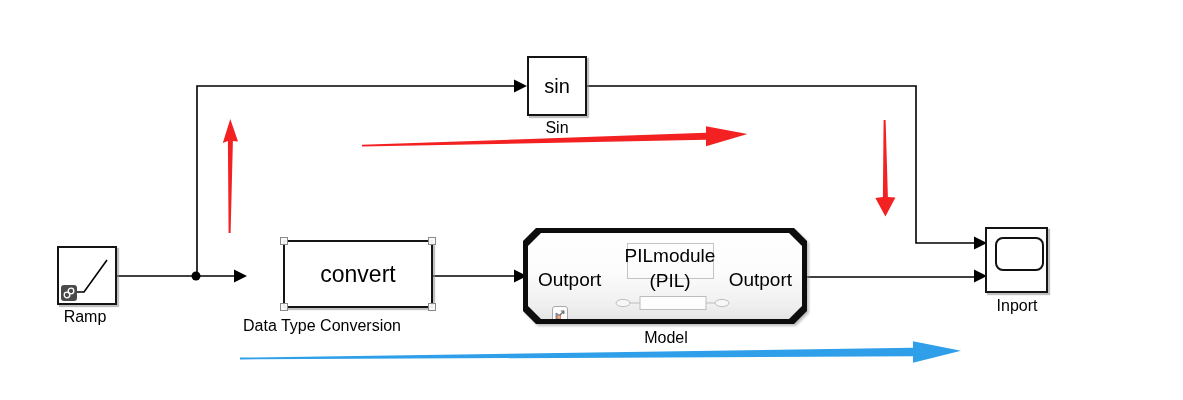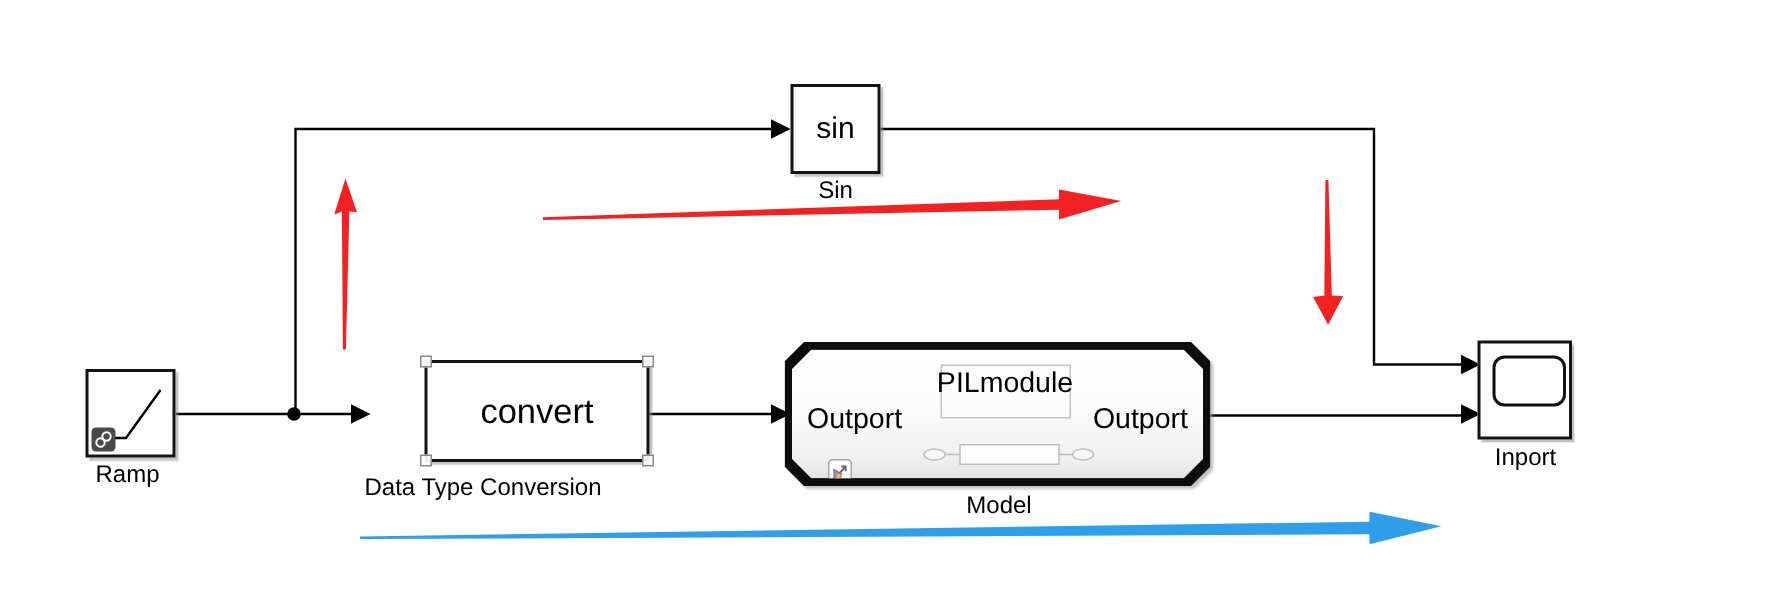--- a/index.html
+++ b/index.html
@@ -131,20 +131,21 @@
   <div class="block" style="left:527px;top:56px;width:60px;height:60px;">
     <div class="block-content" style="font-size:20px;">sin</div>
   </div>
   <div class="label" style="left:557px;top:119px;">Sin</div>
 
   <div class="model-outer" style="left:523px;top:228px;">
     <div class="model-frame">
       <div class="model-inner">
         <div class="model-namebox"></div>
         <div class="model-title" style="top:11px;">PILmodule</div>
+        <div class="model-title" style="top:36px;">(PIL)</div>
         <div class="model-port" style="left:10px;">Outport</div>
         <div class="model-port" style="right:10px;text-align:right;">Outport</div>
         <svg class="model-mini" width="274" height="86" viewBox="0 0 274 86">
           <line x1="98" y1="70" x2="190" y2="70" stroke="#bdbdbd" stroke-width="1"></line>
           <ellipse cx="95" cy="70" rx="7" ry="3.6" fill="#f7f7f7" stroke="#bdbdbd" stroke-width="1"></ellipse>
           <rect x="112" y="63.5" width="66" height="13" fill="#fdfdfd" stroke="#bdbdbd" stroke-width="1"></rect>
           <ellipse cx="194" cy="70" rx="7" ry="3.6" fill="#f7f7f7" stroke="#bdbdbd" stroke-width="1"></ellipse>
         </svg>
         <div class="model-badge">
           <svg width="12" height="12" viewBox="0 0 12 12">

